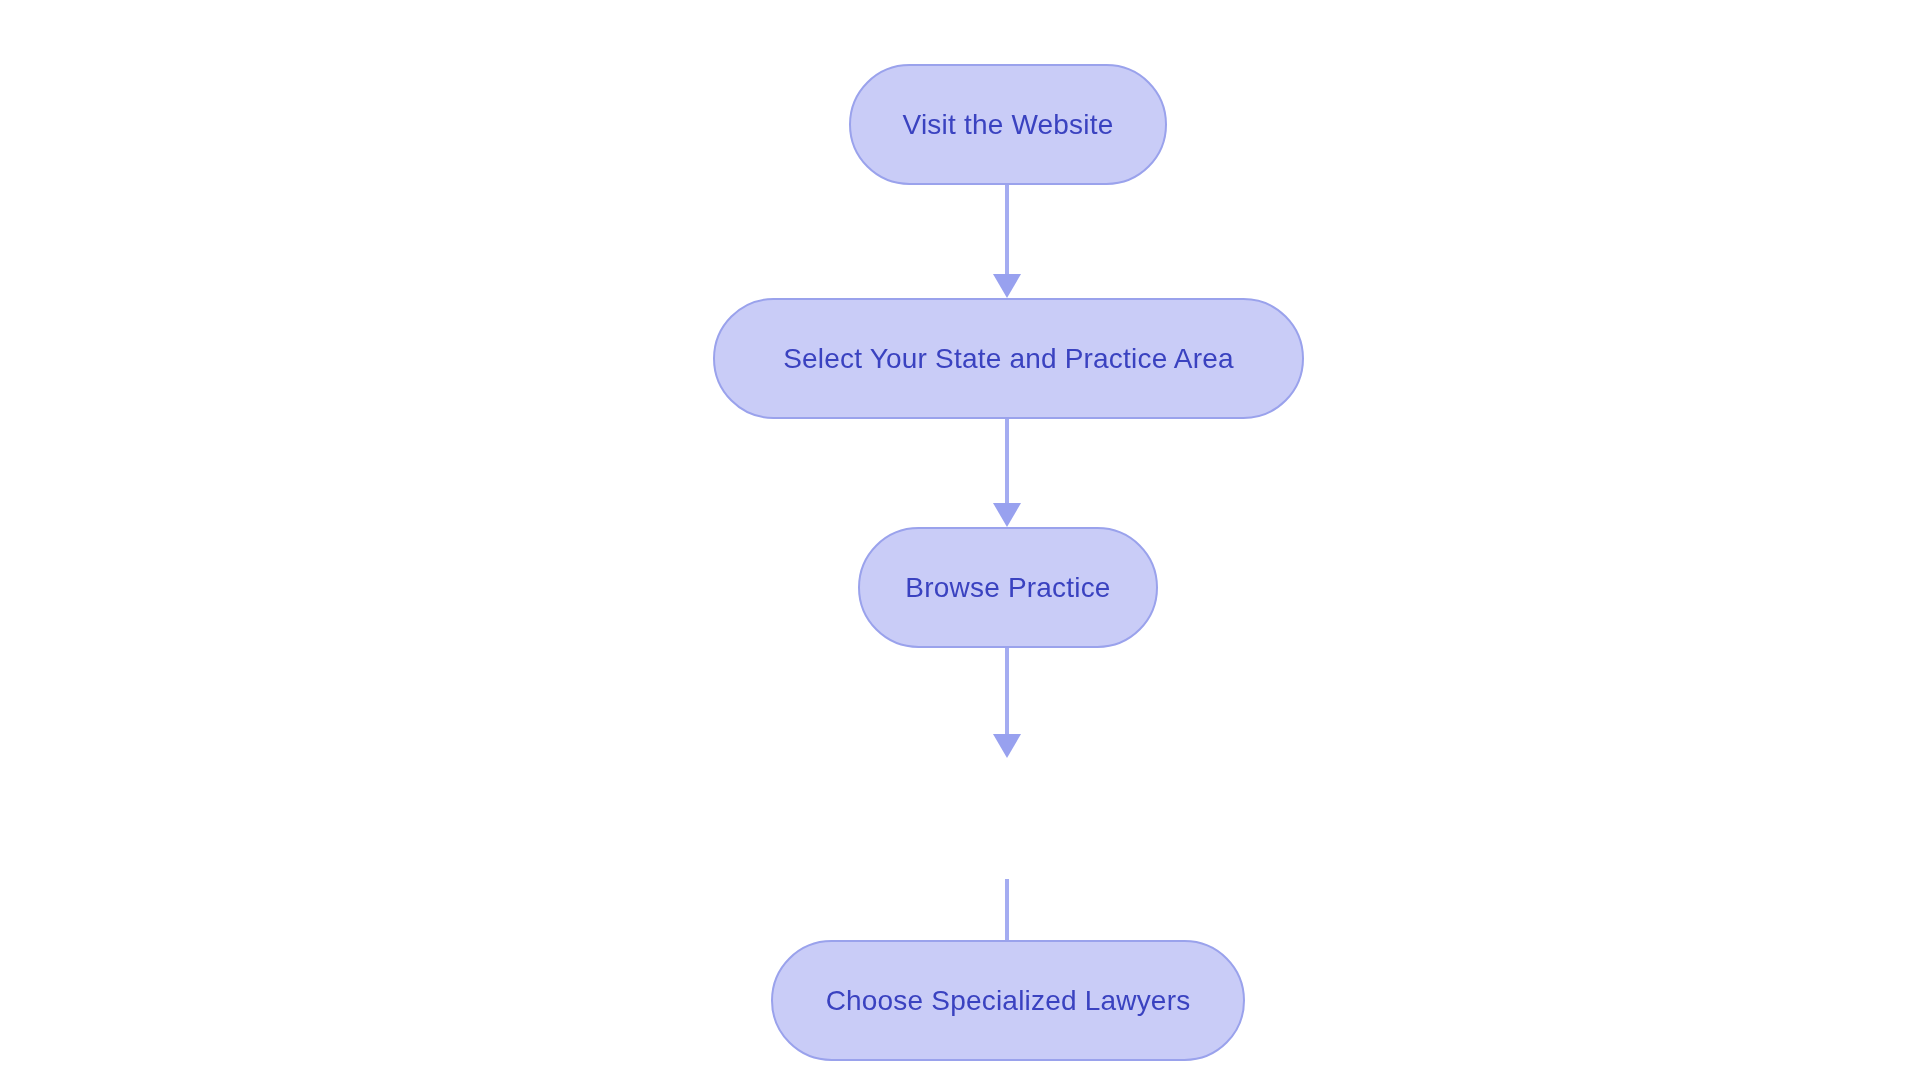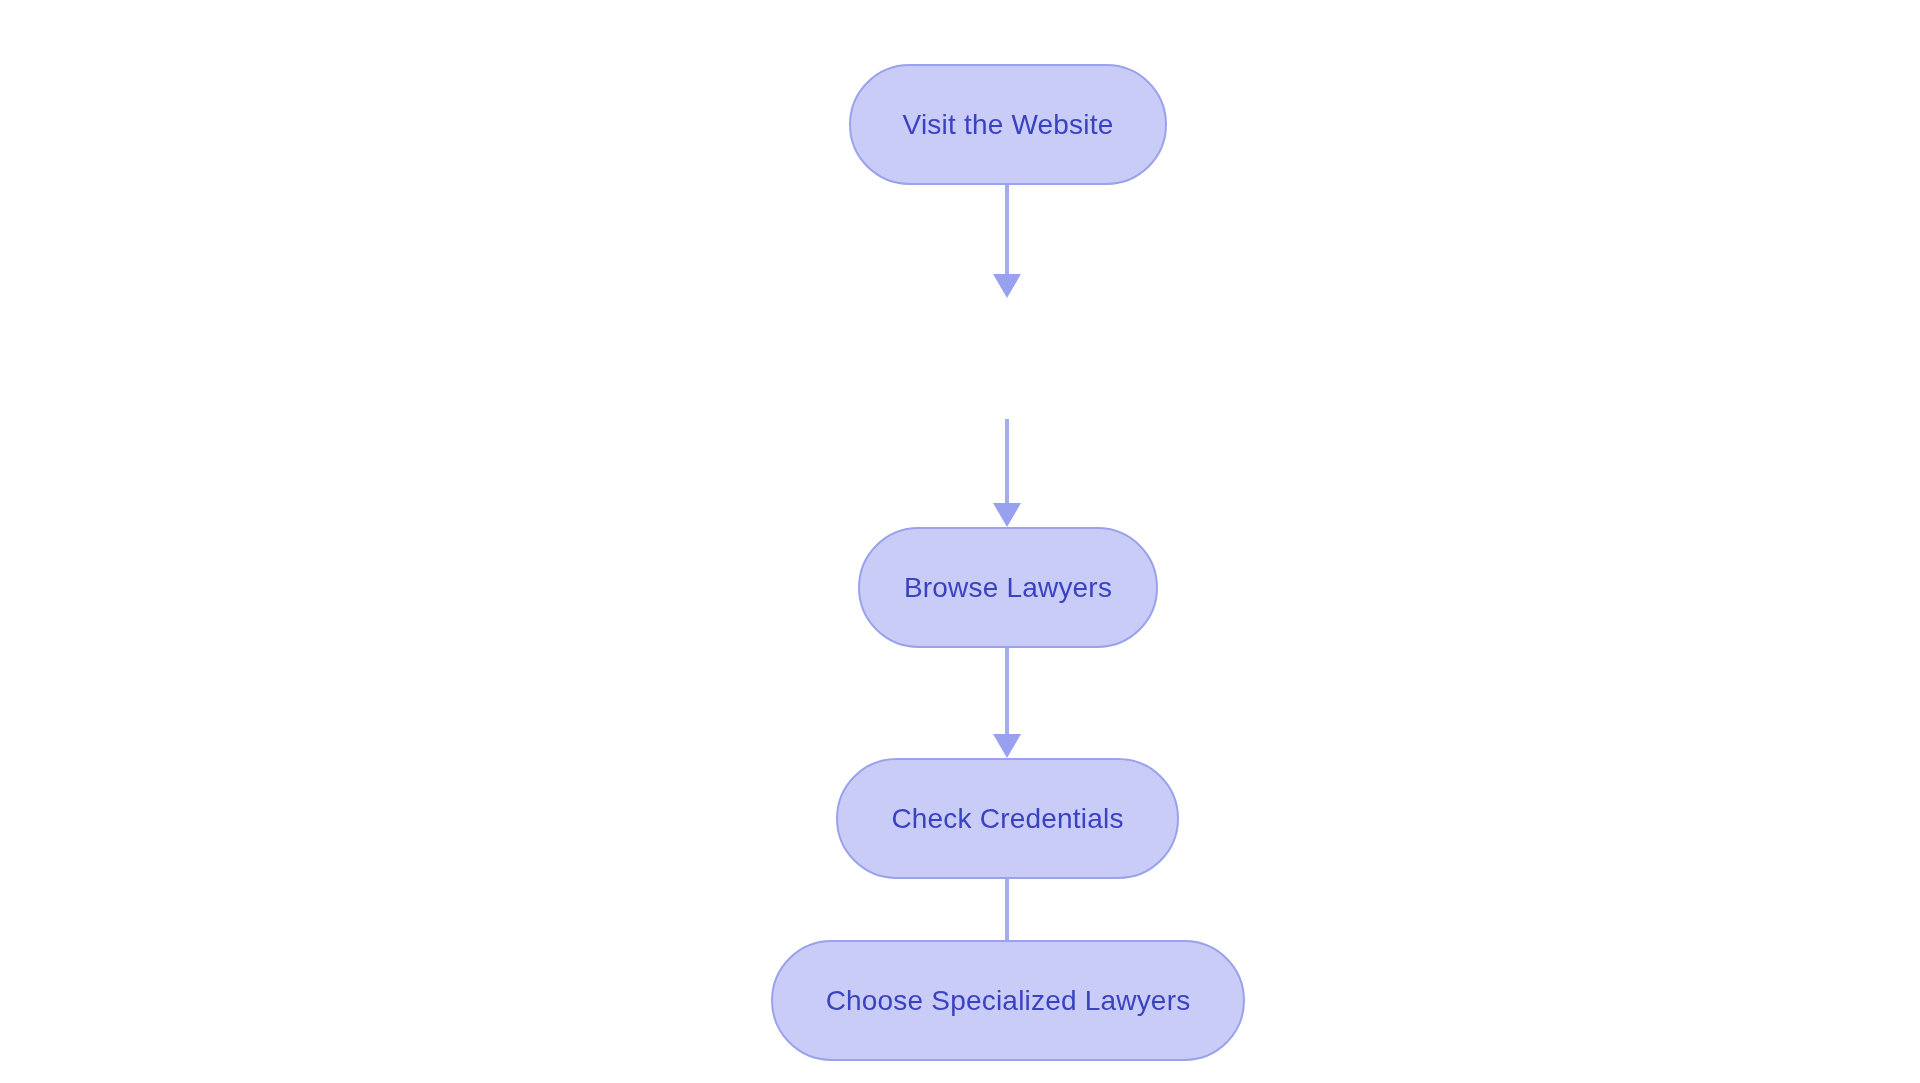--- a/index.html
+++ b/index.html
@@ -52,38 +52,38 @@
 
   <div class="flow-node" style="left:801px; top:16px; width:318px; height:121px;">
     <span>Visit the Website</span>
   </div>
 
   <div>
     <div class="arrow-line" style="left:957px; top:137px; height:92px;"></div>
     <div class="arrow-head" style="left:945px; top:226px;"></div>
   </div>
 
+  <div class="flow-node" style="left:665px; top:250px; width:591px; height:121px;">
+    <span>Select Your State and Practice Area</span>
+  </div>
 
   <div>
     <div class="arrow-line" style="left:957px; top:371px; height:87px;"></div>
     <div class="arrow-head" style="left:945px; top:455px;"></div>
   </div>
 
   <div class="flow-node" style="left:810px; top:479px; width:300px; height:121px;">
-    <span>Browse Lawyers</span>
+    <span>Browse Practice</span>
   </div>
 
   <div>
     <div class="arrow-line" style="left:957px; top:600px; height:89px;"></div>
     <div class="arrow-head" style="left:945px; top:686px;"></div>
   </div>
 
-  <div class="flow-node" style="left:788px; top:710px; width:343px; height:121px;">
-    <span>Check Credentials</span>
-  </div>
 
   <div>
     <div class="arrow-line" style="left:957px; top:831px; height:88px;"></div>
     <div class="arrow-head" style="left:945px; top:916px;"></div>
   </div>
 
   <div class="flow-node" style="left:723px; top:892px; width:474px; height:121px;">
     <span>Choose Specialized Lawyers</span>
   </div>
 

